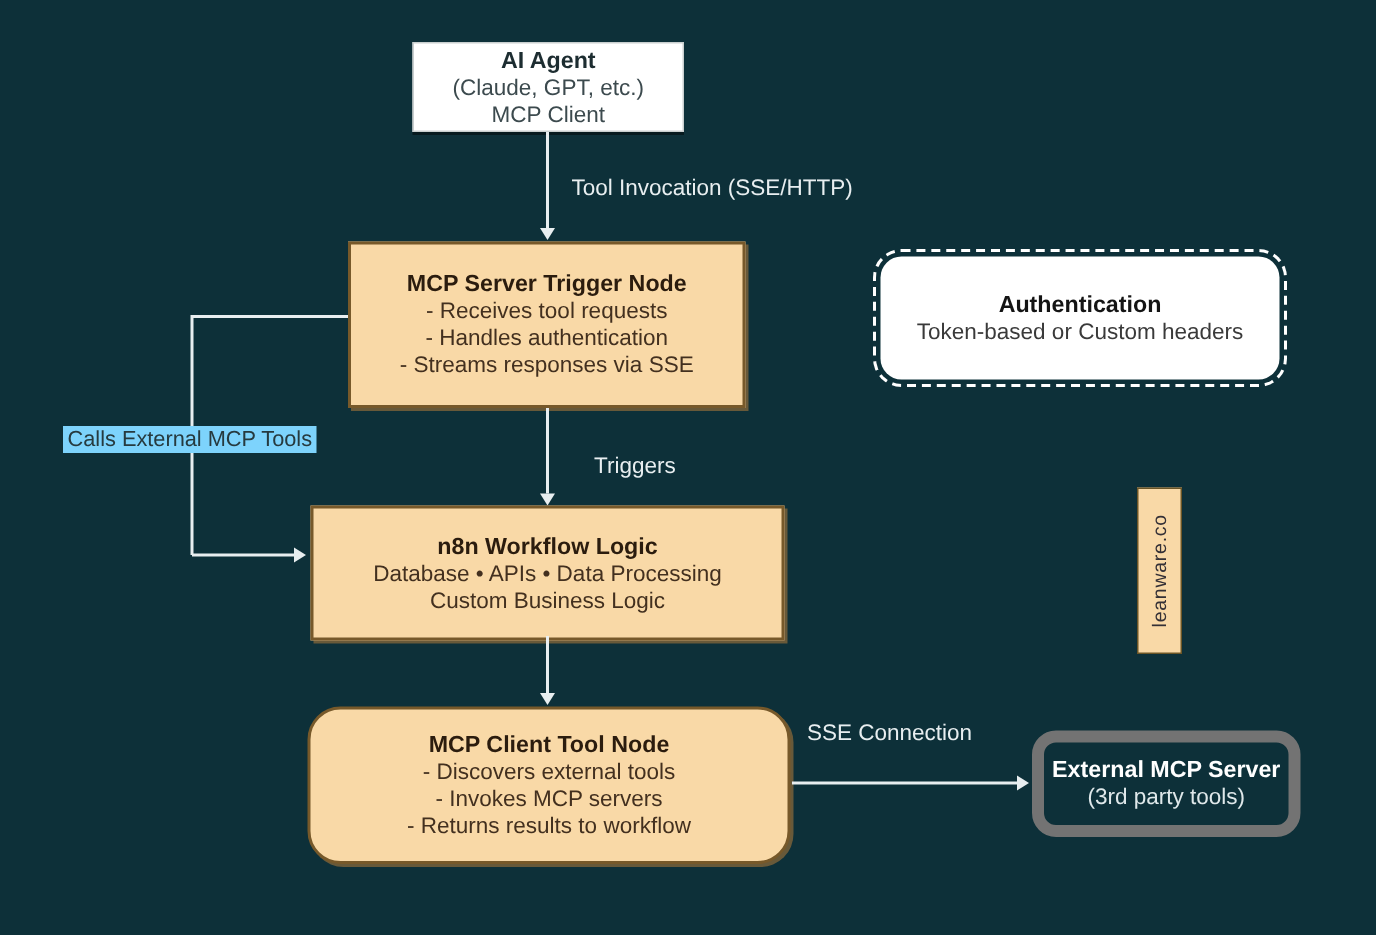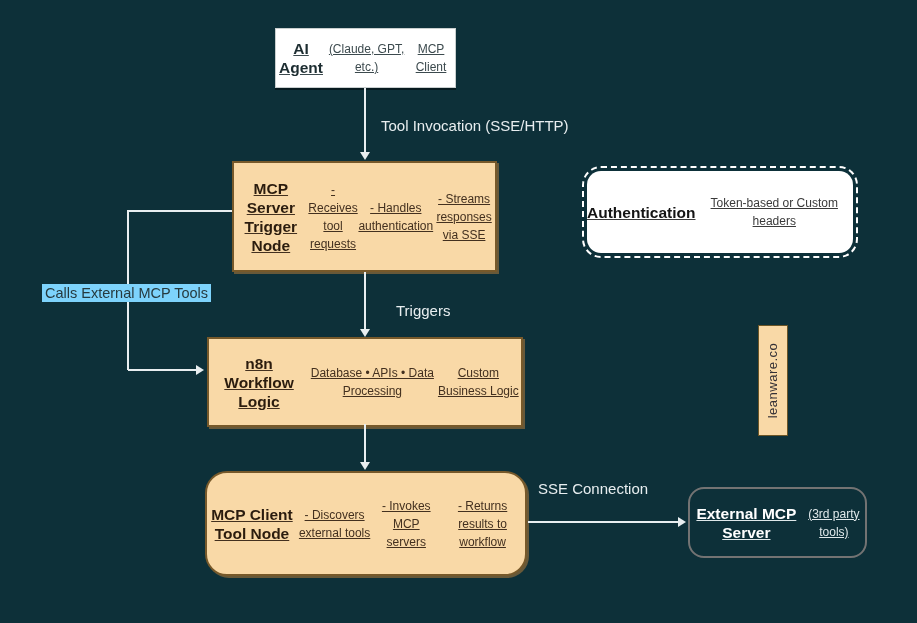--- a/index.html
+++ b/index.html
@@ -7,27 +7,25 @@
   .canvas{
     position:relative;
     width:917px;height:623px;
     background:#0d3039;
     font-family:"Liberation Sans", sans-serif;
     overflow:hidden;
   }
   
   .node{
     position:absolute;
-    display:flex;
+    display:flex;flex-direction:column;
     justify-content:center;align-items:center;
-    text-align:center;
-    text-decoration:underline;
   }
   .node-title{font-weight:bold;font-size:15.5px;line-height:19px;}
-  .node-line{font-size:12px;line-height:18px;}
+  .node-line{font-size:15px;line-height:18px;}
   .orange{
     background:#f9d9a7;
     border:2px solid #77592a;
     color:#43301f;
     box-shadow:2px 2px 0 rgba(216,140,58,0.45);
   }
   .orange .node-title{color:#2b1c0e;}
   .white-node{
     background:#ffffff;
     border:1px solid #c9cfcf;
@@ -38,21 +36,21 @@
   .white-dashed{
     background:#ffffff;
     border-radius:14px;
     outline:2px dashed #ffffff;
     outline-offset:3px;
     color:#3a3a3a;
   }
   .white-dashed .node-title{color:#141414;}
   .outline-node{
     background:transparent;
-    border:2px solid #737373;
+    border:8px solid #737373;
     border-radius:16px;
     color:#dfe8ea;
   }
   .outline-node .node-title{color:#ffffff;}
   
   .vline{position:absolute;width:2px;background:#e8eef0;}
   .hline{position:absolute;height:2px;background:#e8eef0;}
   .ah-down{
     position:absolute;width:0;height:0;
     border-left:5px solid transparent;

